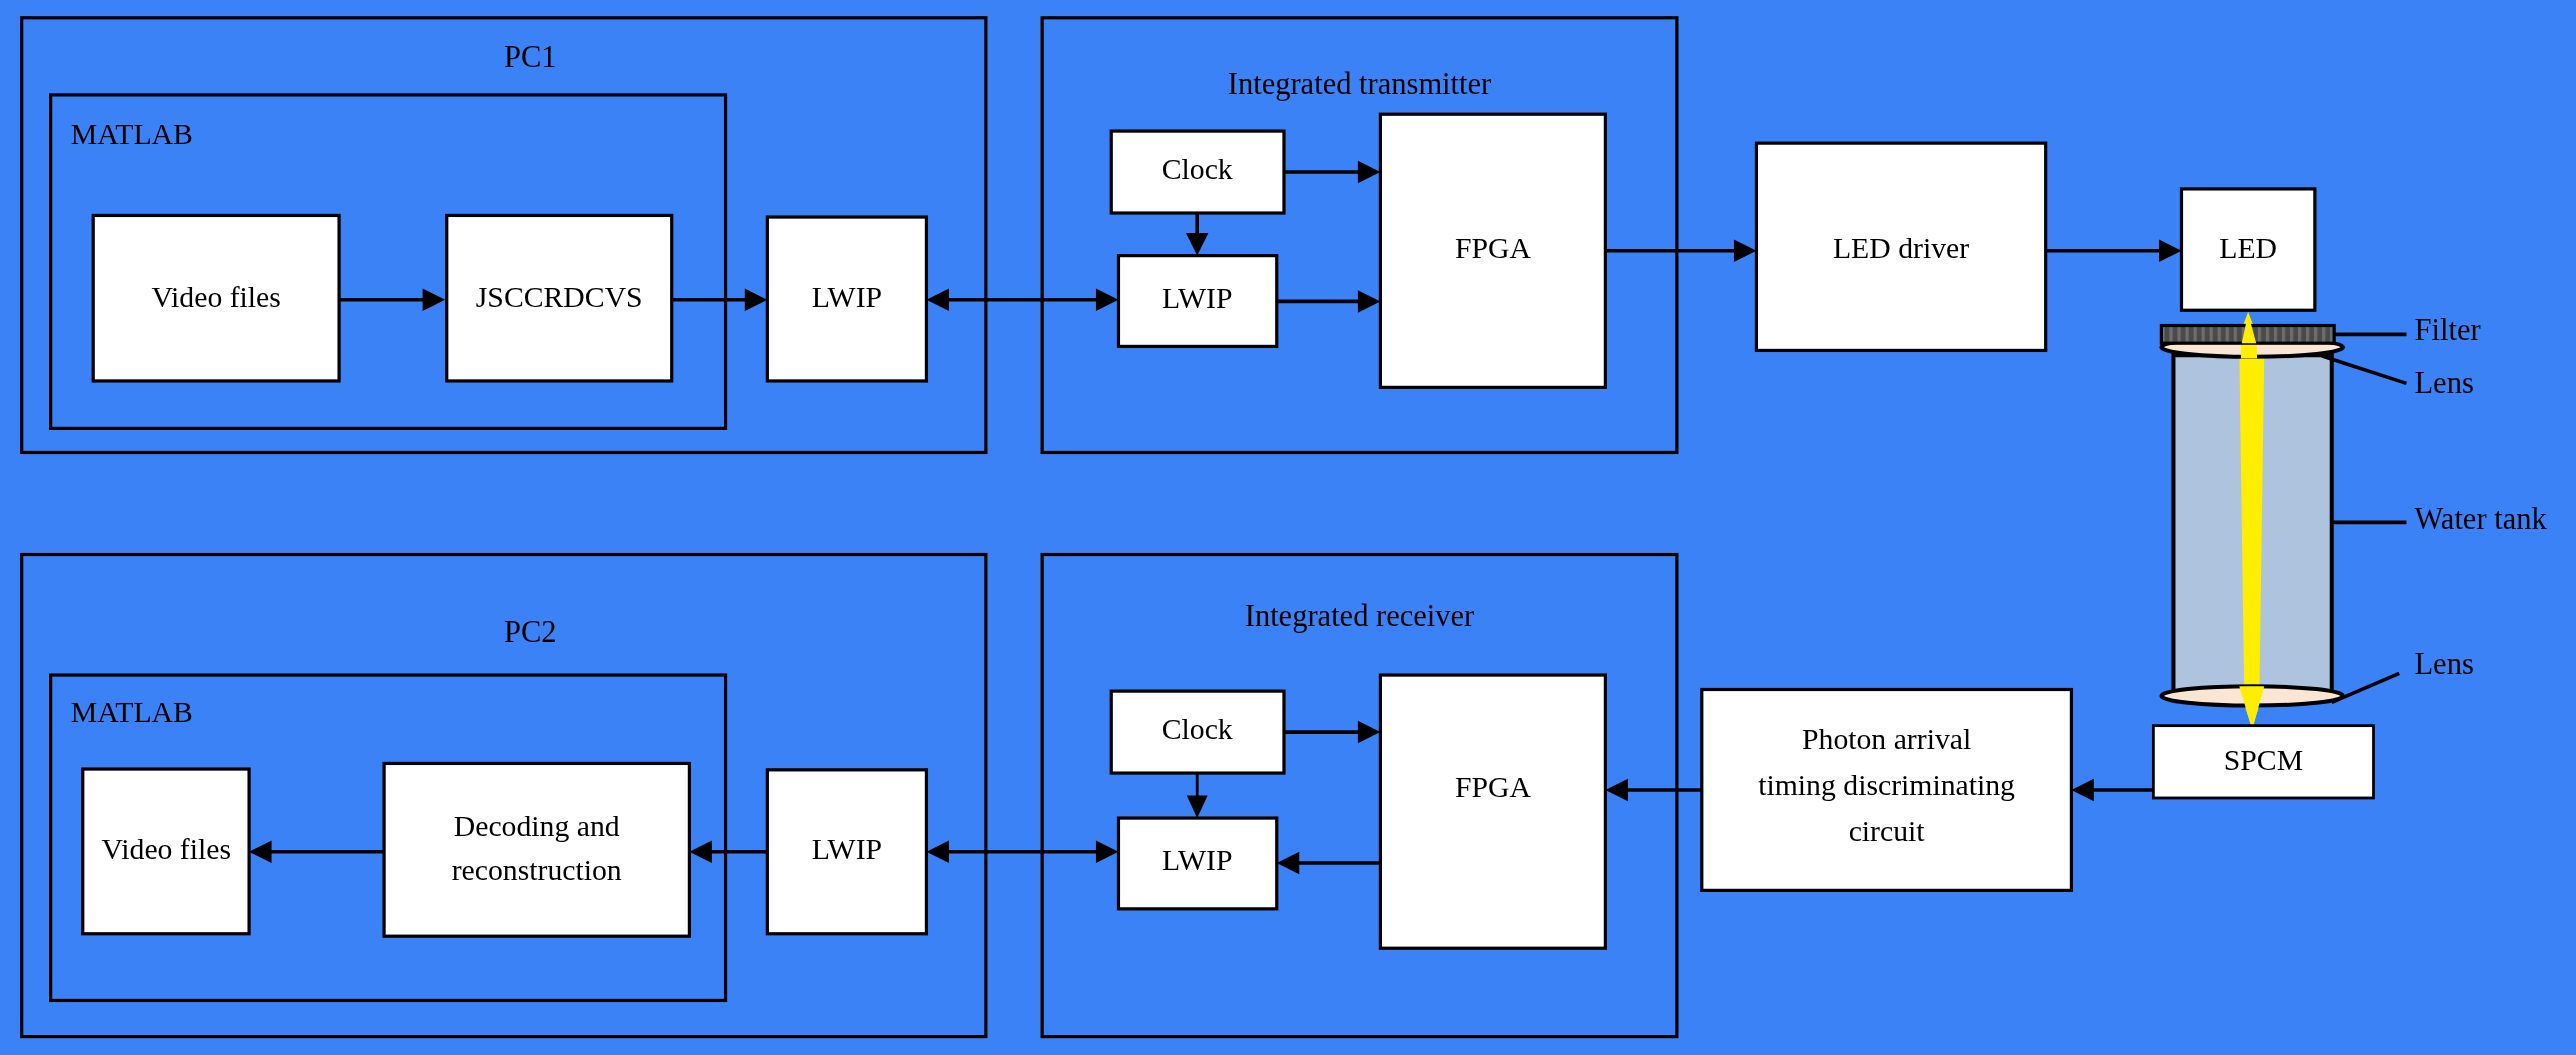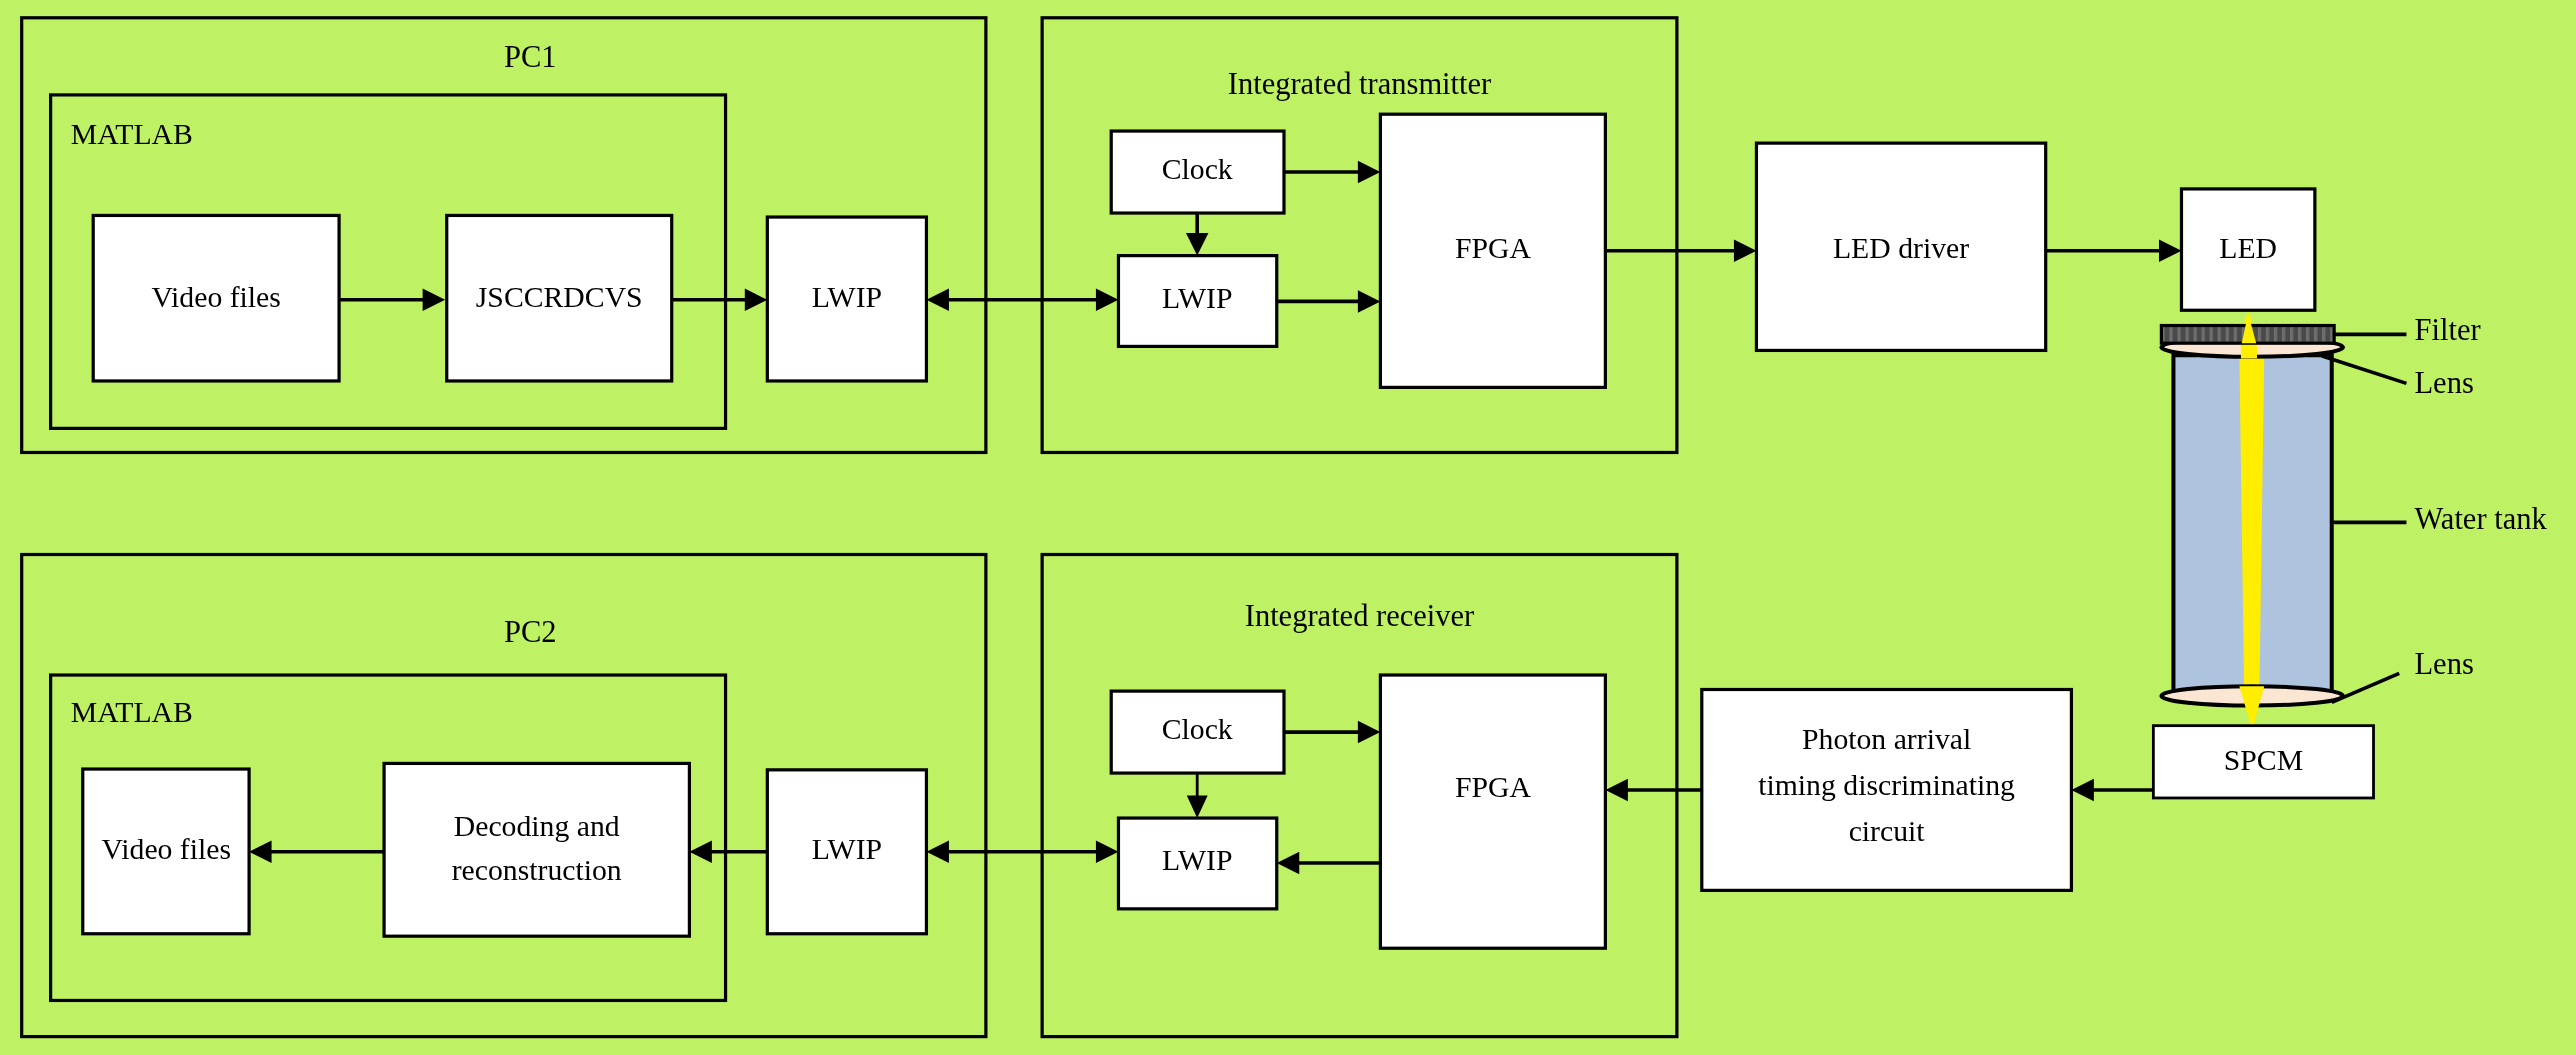--- a/index.html
+++ b/index.html
@@ -11,21 +11,21 @@
   body {
     width: 2576px;
     height: 1056px;
     font-family: "Liberation Serif", "DejaVu Serif", serif;
     overflow: hidden;
   }
   #diagram-root {
     position: relative;
     width: 2576px;
     height: 1056px;
-    background: #bef264;
+    background: #3b82f6;
   }
   svg#diagram {
     display: block;
     width: 2576px;
     height: 1056px;
   }
   .box-rect {
     fill: #ffffff;
     stroke: #000000;
     stroke-width: 4;

